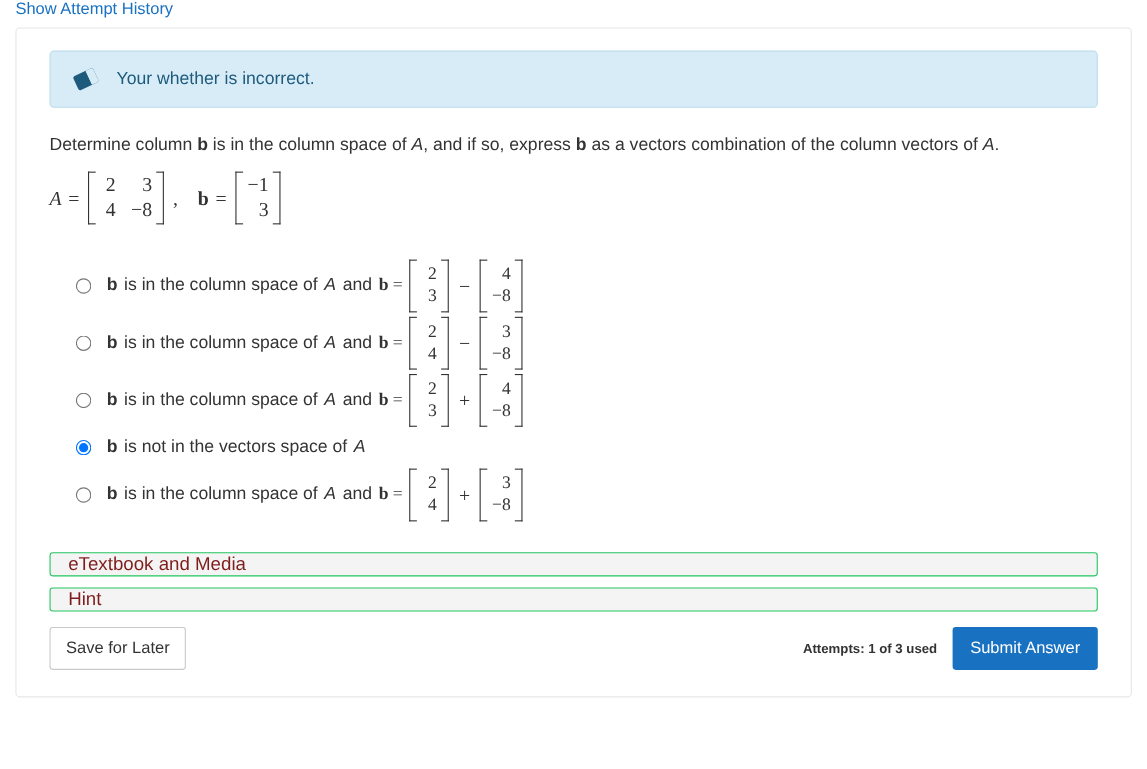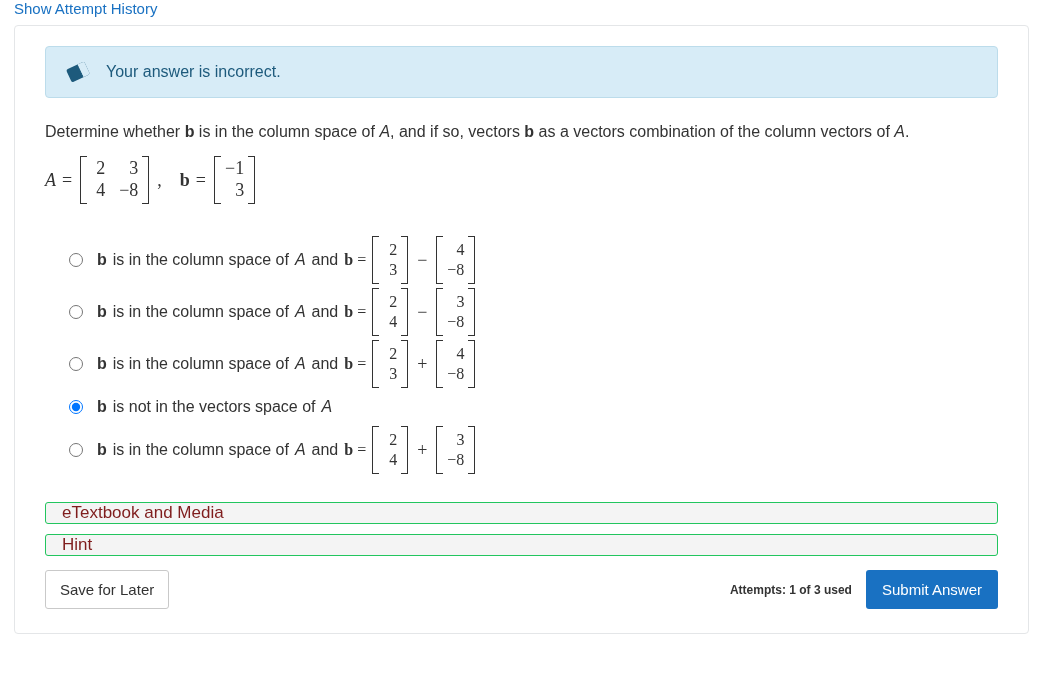--- a/index.html
+++ b/index.html
@@ -44,25 +44,25 @@
 <body>
 
 <div class="page">
   <a class="link-top">Show Attempt History</a>
 
   <div class="card">
     <div class="inner">
 
       <div class="alert">
         <span class="eraser"></span>
-        <span class="alert-text">Your answer is incorrect.</span>
+        <span class="alert-text">Your whether is incorrect.</span>
       </div>
 
       <div class="prompt">
-        <span>Determine whether </span><b>b</b><span> is in the column space of </span><i>A</i><span>, and if so, vectors </span><b>b</b><span> as a vectors combination of the column vectors of </span><i>A</i><span>.</span>
+        <span>Determine column </span><b>b</b><span> is in the column space of </span><i>A</i><span>, and if so, express </span><b>b</b><span> as a vectors combination of the column vectors of </span><i>A</i><span>.</span>
       </div>
 
       <div class="equation-row">
         <span class="it">A</span>
         <span>=</span>
         <span class="matrix">
           <span class="br-l"></span>
           <span class="matrix-body m2x2">
             <span class="cell">2</span>
               <span class="cell">3</span>

